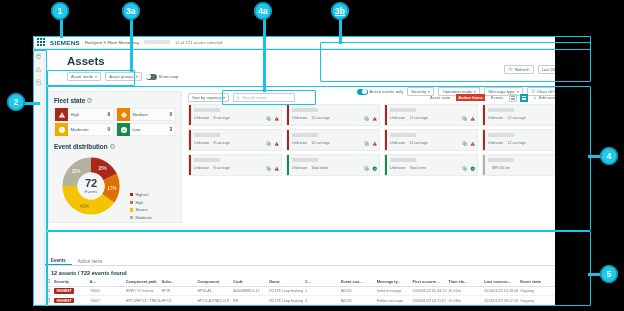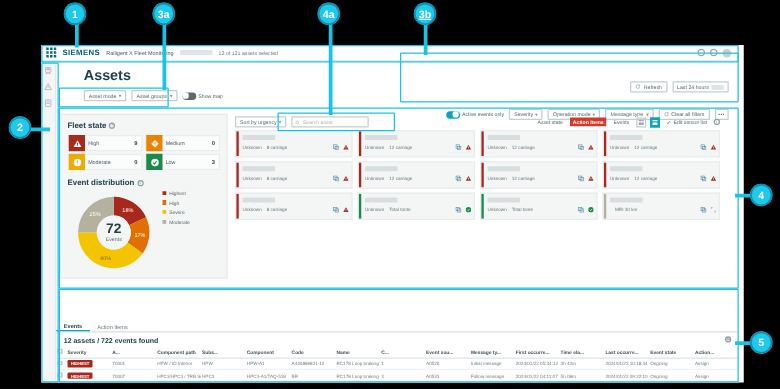--- a/index.html
+++ b/index.html
@@ -7,21 +7,21 @@
     width: 624px; height: 311px;
     background: #000;
     font-family: "Liberation Sans", sans-serif;
     overflow: hidden;
   }
   #stage { position: relative; width: 624px; height: 311px; background: #000; }
 
   
   #app {
     position: absolute; left: 33px; top: 36px;
-    width: 562px; height: 270px;
+    width: 522px; height: 270px;
     background: #ffffff;
     overflow: hidden;
   }
 
   
   .topbar {
     position: absolute; left: 0; top: 0; width: 558px; height: 13px;
     background: #ffffff; border-bottom: 1px solid #e3e8ea;
     display: flex; align-items: center; gap: 5px; padding: 0 4px;
   }
@@ -80,21 +80,21 @@
             color: #8fa0a6; display: flex; align-items: center; justify-content: center; line-height: 1; }
 
   .fleet-grid { margin-top: 4px; display: grid; grid-template-columns: 1fr 1fr; gap: 2px; }
   .fleet-cell { display: flex; align-items: center; background: #fbfcfc; border: .6px solid #e9edee; height: 13px; }
   .fleet-badge { width: 13px; height: 13px; display: flex; align-items: center; justify-content: center; color: #fff; }
   .fleet-badge svg { display: block; }
   .fleet-name { font-size: 4.3px; color: #4b5d63; margin-left: 2.5px; filter: blur(.3px); }
   .fleet-val { margin-left: auto; margin-right: 3px; font-size: 4.6px; font-weight: bold; color: #31474e; }
 
   .dist-h { margin-top: 7px; }
-  .donut-row { margin-top: 2px; display: flex; align-items: flex-start; }
+  .donut-row { margin-top: 2px; display: flex; align-items: flex-end; }
   .donut-wrap { position: relative; width: 74px; height: 68px; }
   .donut-center { position: absolute; left: 0; top: 0; width: 74px; height: 68px;
                   display: flex; flex-direction: column; align-items: center; justify-content: center; }
   .donut-num { font-size: 11px; font-weight: bold; color: #273f46; line-height: 1; }
   .donut-lbl { font-size: 4.2px; color: #5d6f75; margin-top: .5px; }
   .legend { margin-left: 2px; display: flex; flex-direction: column; gap: 2.6px; }
   .legend-it { display: flex; align-items: center; gap: 2px; font-size: 3.9px; color: #55676d; filter: blur(.3px); }
   .legend-sw { width: 3.4px; height: 3.4px; }
 
   

